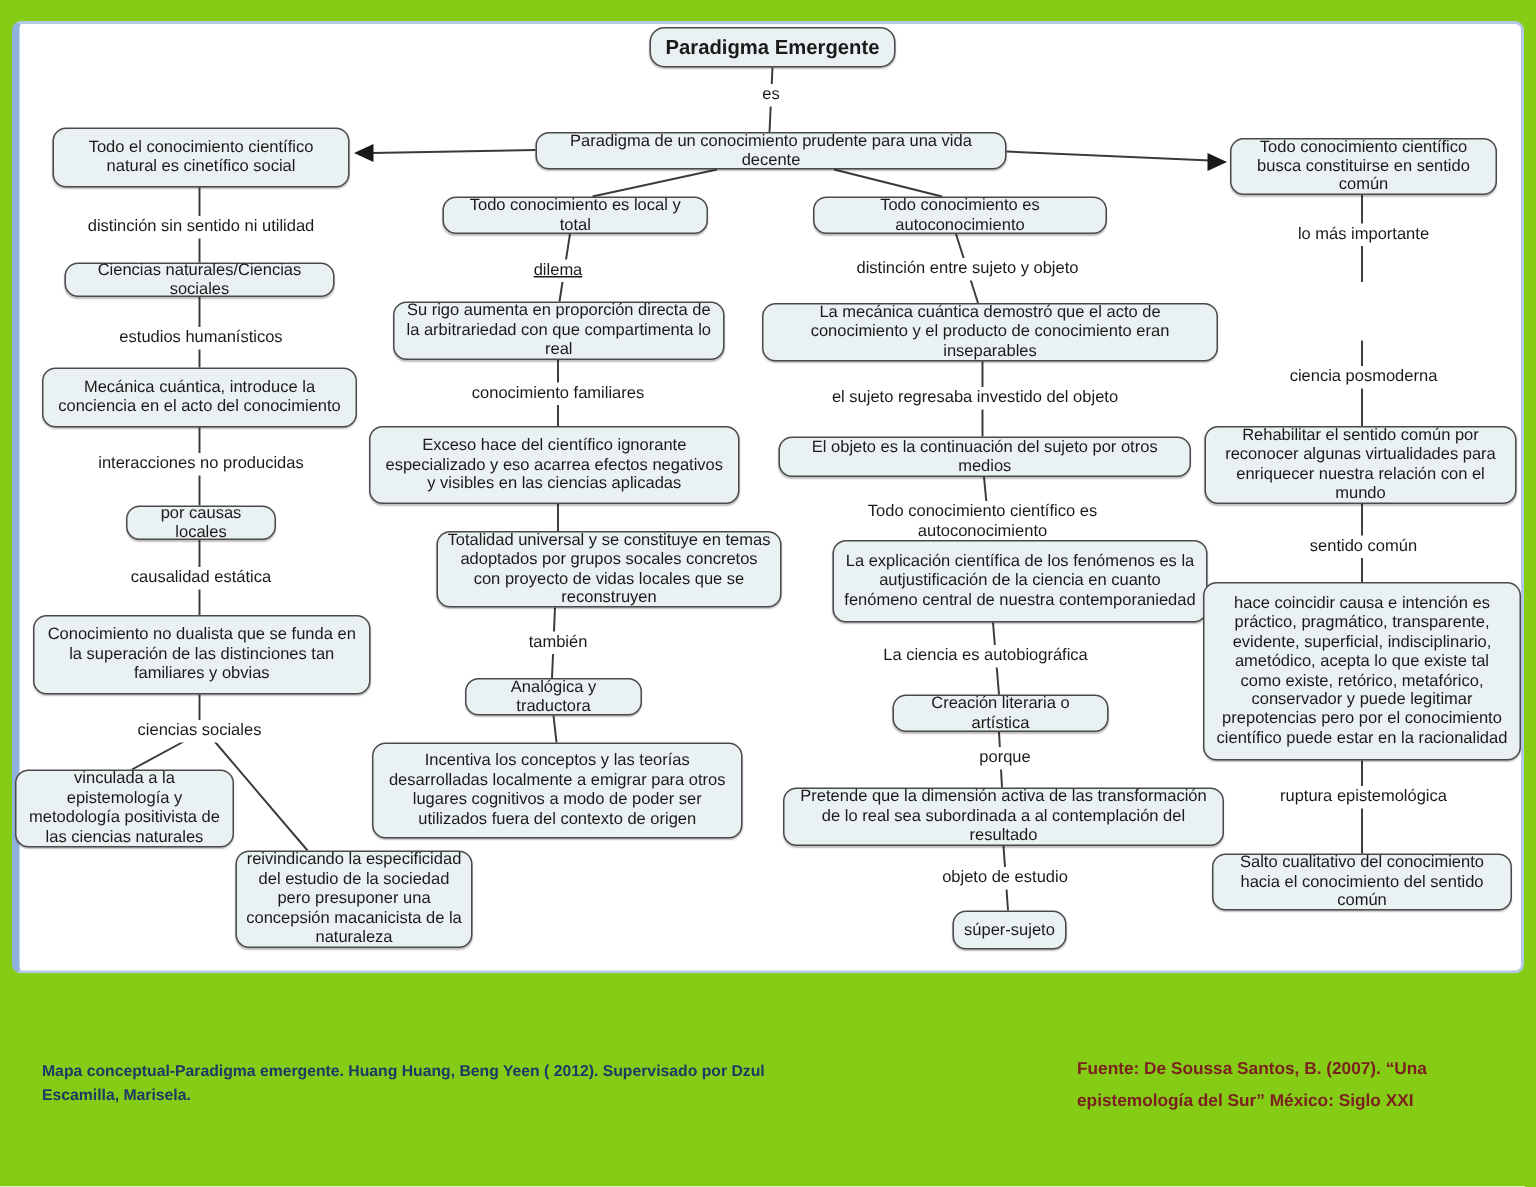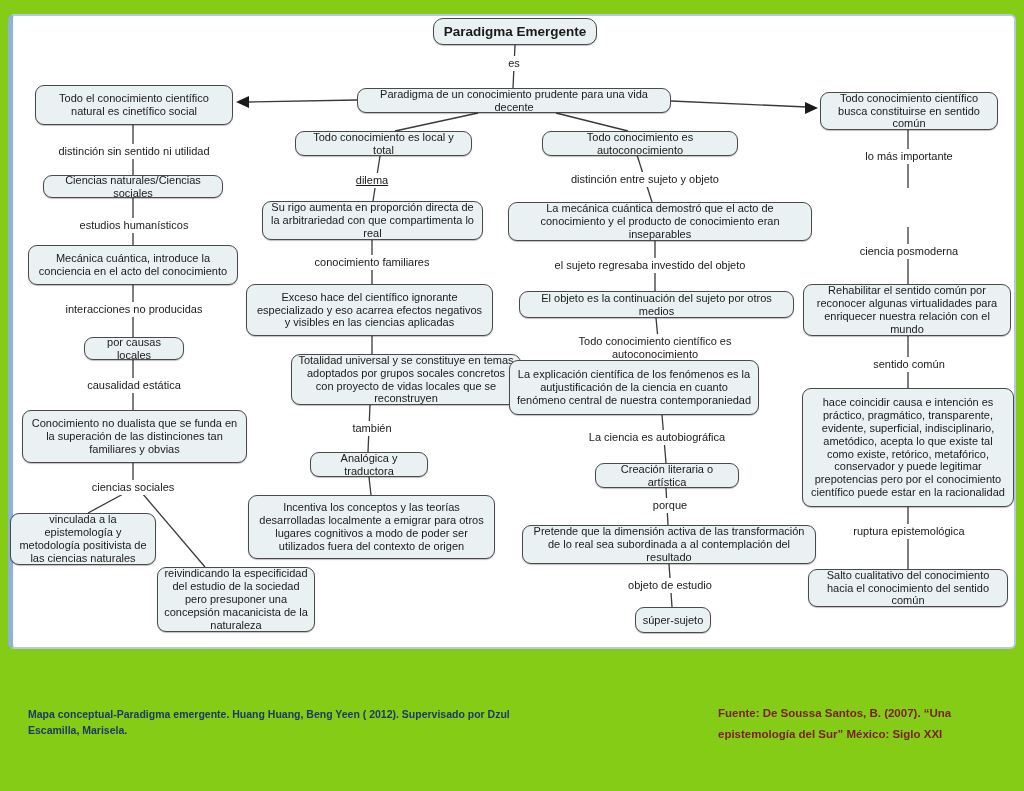--- a/index.html
+++ b/index.html
@@ -86,21 +86,21 @@
   <div class="lbl" style="left:297px;top:421px;width:150px;">también</div>
   <div class="box" style="left:310px;top:452px;width:118px;height:25px;">Analógica y traductora</div>
   <div class="box" style="left:248px;top:495px;width:247px;height:64px;">Incentiva los conceptos y las teorías desarrolladas localmente a emigrar para otros lugares cognitivos a modo de poder ser utilizados fuera del contexto de origen</div>
 
   <div class="box" style="left:542px;top:131px;width:196px;height:25px;">Todo conocimiento es autoconocimiento</div>
   <div class="lbl" style="left:555px;top:172px;width:180px;">distinción entre sujeto y objeto</div>
   <div class="box" style="left:508px;top:202px;width:304px;height:39px;">La mecánica cuántica demostró que el acto de conocimiento y el producto de conocimiento eran inseparables</div>
   <div class="lbl" style="left:550px;top:258px;width:200px;">el sujeto regresaba investido del objeto</div>
   <div class="box" style="left:519px;top:291px;width:275px;height:27px;">El objeto es la continuación del sujeto por otros medios</div>
   <div class="lbl" style="left:535px;top:334px;width:240px;">Todo conocimiento científico es autoconocimiento</div>
-  <div class="box" style="left:509px;top:360px;width:250px;height:55px;">La explicación científica de los fenómenos es la autjustificación de la ciencia en cuanto fenómeno central de nuestra contemporaniedad</div>
+  <div class="box" style="left:555px;top:360px;width:250px;height:55px;">La explicación científica de los fenómenos es la autjustificación de la ciencia en cuanto fenómeno central de nuestra contemporaniedad</div>
   <div class="lbl" style="left:572px;top:430px;width:170px;">La ciencia es autobiográfica</div>
   <div class="box" style="left:595px;top:463px;width:144px;height:25px;">Creación literaria o artística</div>
   <div class="lbl" style="left:600px;top:498px;width:140px;">porque</div>
   <div class="box" style="left:522px;top:525px;width:294px;height:39px;">Pretende que la dimensión activa de las transformación de lo real sea subordinada a al contemplación del resultado</div>
   <div class="lbl" style="left:590px;top:578px;width:160px;">objeto de estudio</div>
   <div class="box" style="left:635px;top:607px;width:76px;height:26px;">súper-sujeto</div>
 
   <div class="box" style="left:820px;top:92px;width:178px;height:38px;">Todo conocimiento científico busca constituirse en sentido común</div>
   <div class="lbl" style="left:823px;top:149px;width:172px;">lo más importante</div>
   <div class="lbl" style="left:823px;top:244px;width:172px;">ciencia posmoderna</div>

